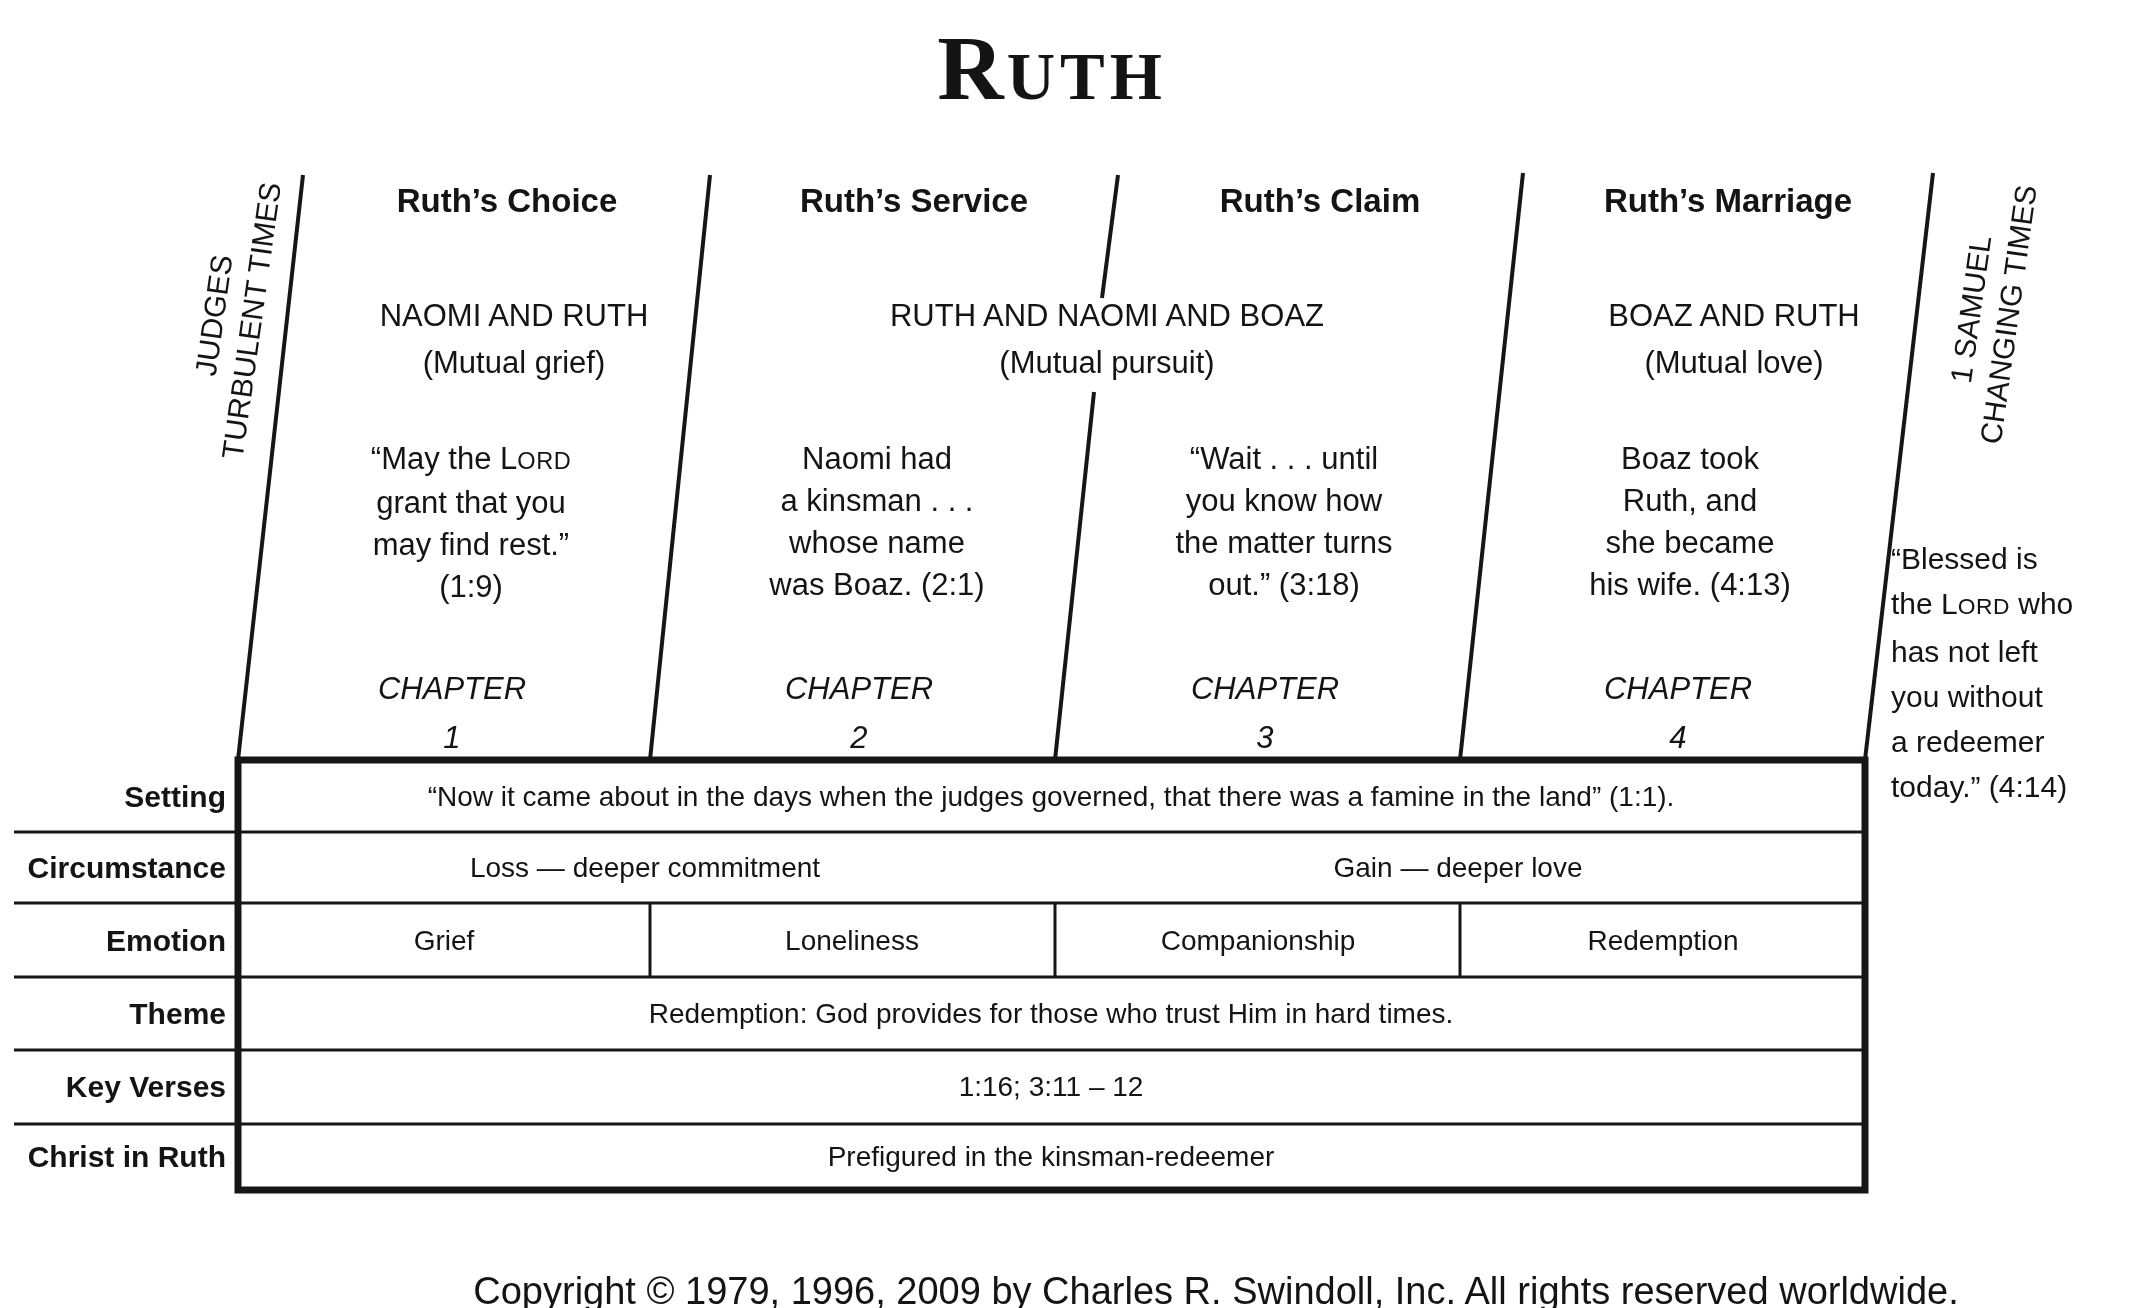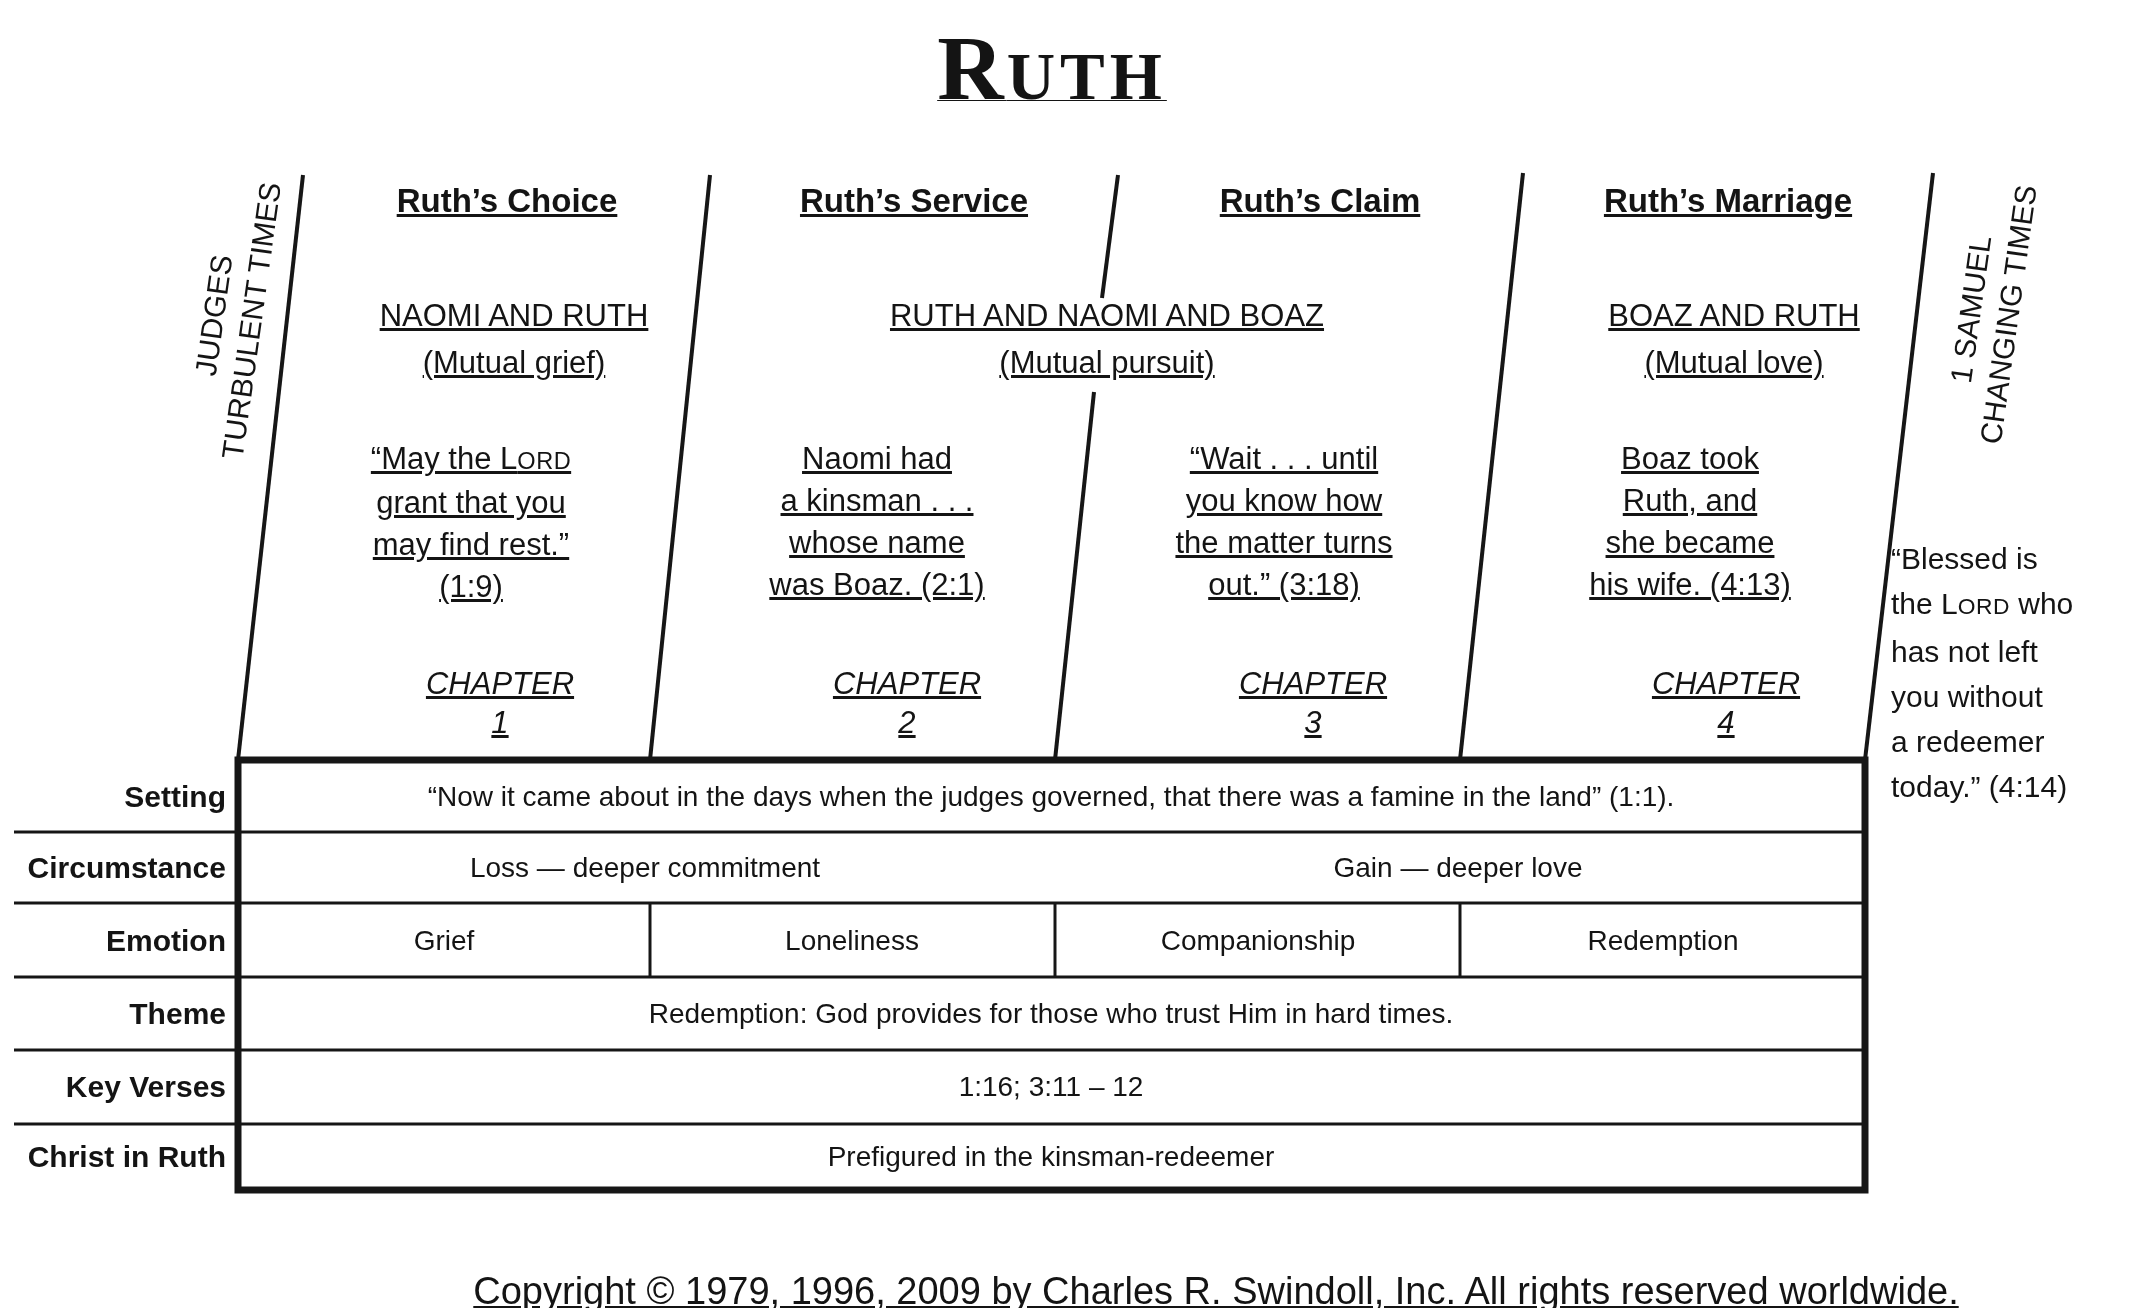--- a/index.html
+++ b/index.html
@@ -2,32 +2,32 @@
 <html><head>
 <meta charset="utf-8">
 <style>
   html,body{margin:0;padding:0;background:#fff;}
   body{
     width:2141px;height:1308px;position:relative;overflow:hidden;
     font-family:"Liberation Sans", sans-serif;color:#141414;
     -webkit-font-smoothing:antialiased;
   }
   .abs{position:absolute;}
-  .cx{transform:translateX(-50%);text-align:center;text-decoration:underline;}
+  .cx{transform:translateX(-50%);text-align:center;}
   .cc{transform:translate(-50%,-50%);text-align:center;white-space:nowrap;}
 
   .title{top:18px;left:1052px;letter-spacing:3px;white-space:nowrap;
          font-family:"Liberation Serif", serif;font-weight:bold;}
   .title .t-big{font-size:92px;line-height:100px;}
   .title .t-small{font-size:67px;line-height:100px;letter-spacing:5px;}
 
   .col-header{top:182px;font-weight:bold;font-size:33px;white-space:nowrap;}
   .names{top:292px;font-size:31px;line-height:47px;white-space:nowrap;margin-left:22px;}
   .quote{top:438px;font-size:31px;line-height:42px;white-space:nowrap;}
-  .chapter{top:664px;font-size:31px;line-height:39px;font-style:italic;white-space:nowrap;margin-left:48px;}
+  .chapter{top:664px;font-size:31px;line-height:49px;font-style:italic;white-space:nowrap;}
 
   .side-label{font-size:30px;line-height:38px;text-align:center;white-space:nowrap;}
   .side-left{top:318px;left:233px;transform:translate(-50%,-50%) rotate(-82deg);}
   .side-right{top:312px;left:1990px;transform:translate(-50%,-50%) rotate(-82deg);}
 
   .right-quote{top:524px;left:1891px;font-size:30px;line-height:45px;white-space:nowrap;text-align:left;margin-top:12px;}
 
   .row-label{left:12px;width:214px;text-align:right;font-weight:bold;font-size:30px;
              transform:translateY(-50%);white-space:nowrap;}
   .cell{font-size:28px;}

